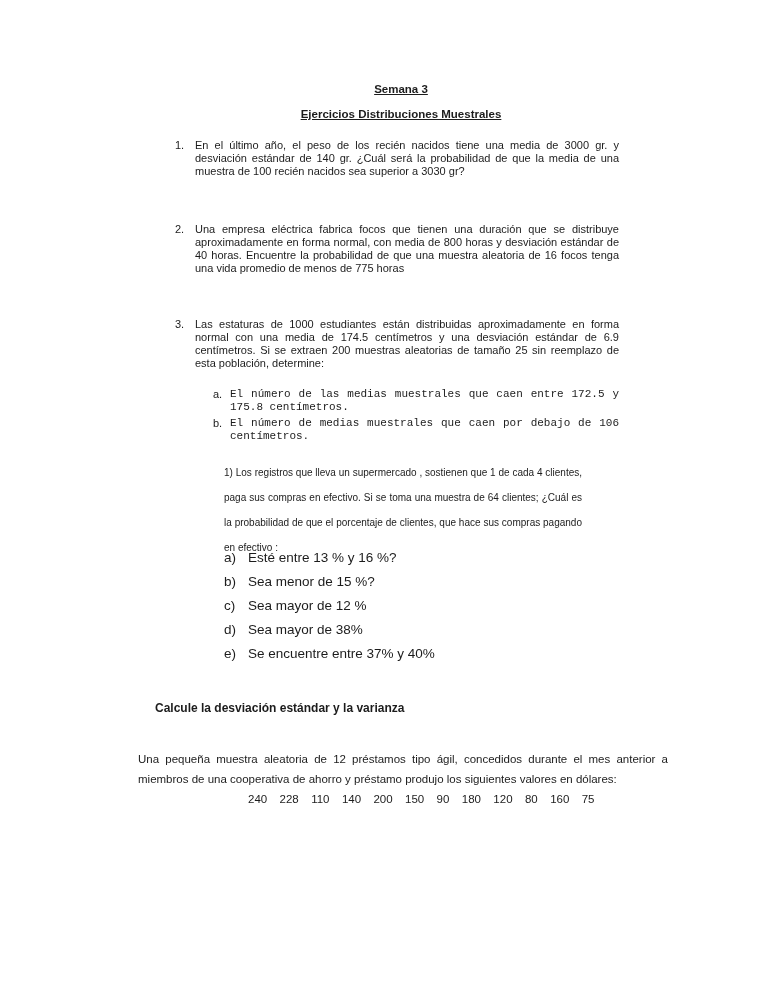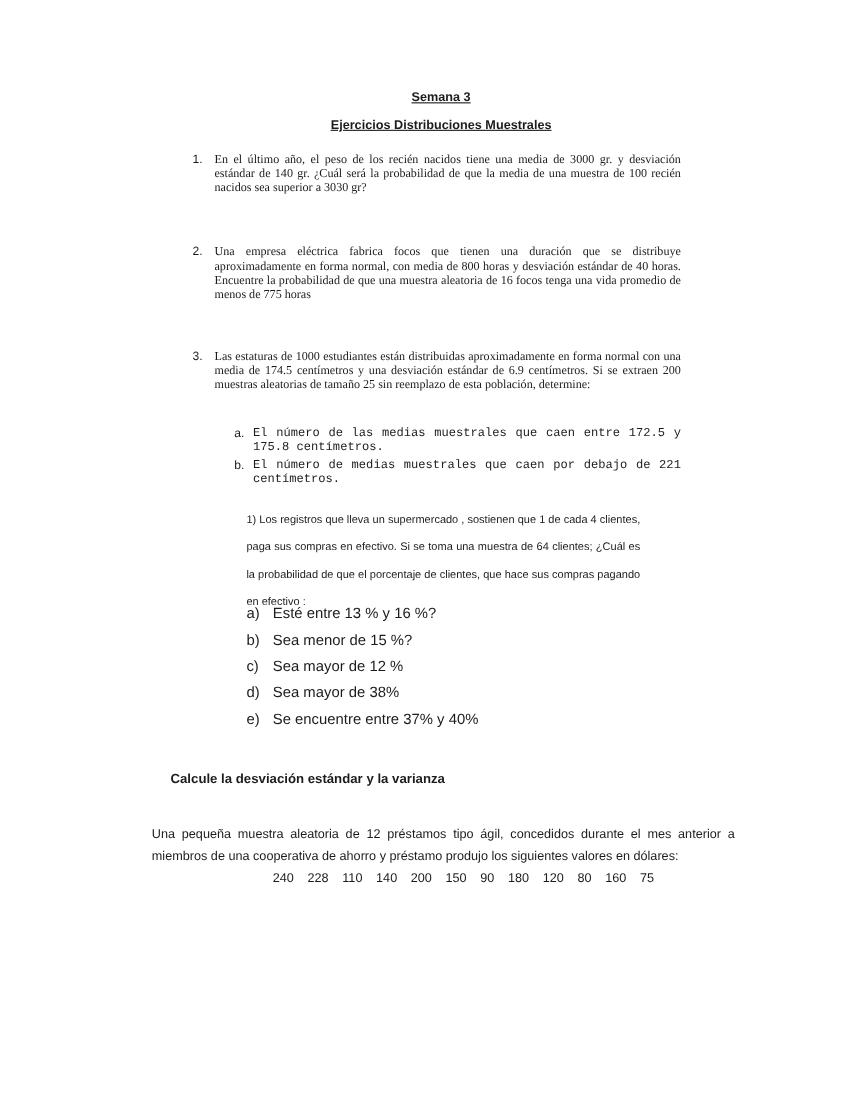--- a/index.html
+++ b/index.html
@@ -33,21 +33,20 @@
     font-size: 11px;
     line-height: 13px;
   }
   .exercise .num {
     flex: 0 0 20px;
     text-align: left;
   }
   .exercise .ex-text {
     flex: 1;
     text-align: justify;
-    font-family: Liberation Serif, serif;
   }
   .ex1 { top: 139px; }
   .ex2 { top: 223px; }
   .ex3 { top: 318px; }
 
   .subitem {
     position: absolute;
     left: 196px;
     width: 406px;
     display: flex;
@@ -139,21 +138,21 @@
     <div class="ex-text">Las estaturas de 1000 estudiantes están distribuidas aproximadamente en forma normal con una media de 174.5 centímetros y una desviación estándar de 6.9 centímetros. Si se extraen 200 muestras aleatorias de tamaño 25 sin reemplazo de esta población, determine:</div>
   </div>
 
   <div class="subitem sub-a">
     <span class="num">a.</span>
     <div class="ex-text">El número de las medias muestrales que caen entre 172.5 y 175.8 centímetros.</div>
   </div>
 
   <div class="subitem sub-b">
     <span class="num">b.</span>
-    <div class="ex-text">El número de medias muestrales que caen por debajo de 221 centímetros.</div>
+    <div class="ex-text">El número de medias muestrales que caen por debajo de 106 centímetros.</div>
   </div>
 
   <div class="super-block">
     <span>1)</span>
     <span>Los registros que lleva un supermercado , sostienen que 1 de cada 4 clientes, paga sus compras en efectivo. Si se toma una muestra de 64 clientes; ¿Cuál es la probabilidad de que el porcentaje de clientes, que  hace sus compras pagando en efectivo :</span>
   </div>
 
   <div class="options">
     <div class="option-row">
       <span class="opt-label">a)</span>

